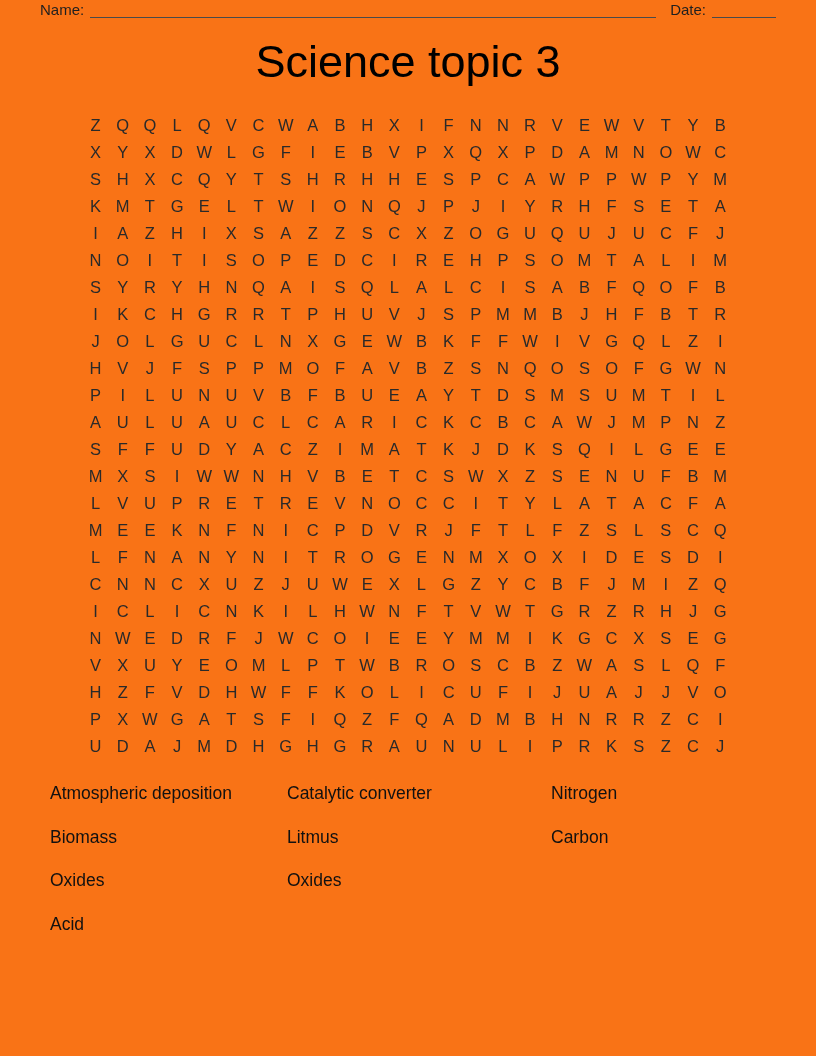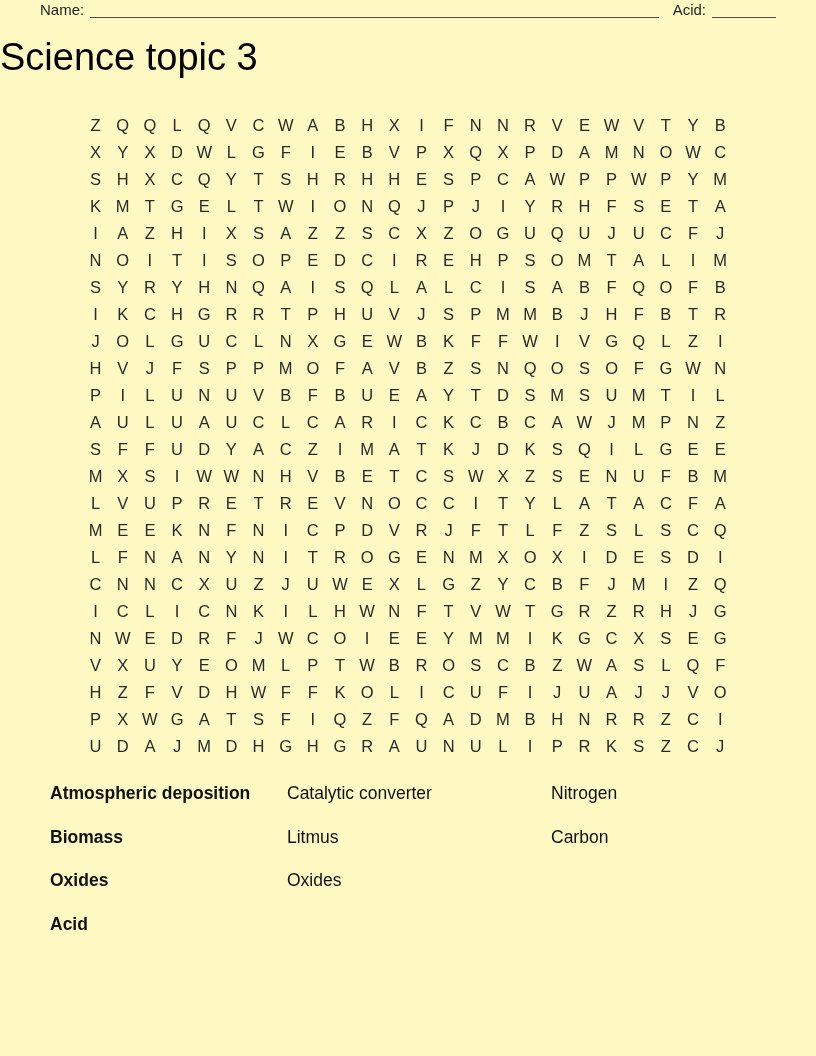--- a/index.html
+++ b/index.html
@@ -1,20 +1,20 @@
 <!DOCTYPE html>
 <html><head>
 <meta charset="utf-8">
 <style>
   html, body { margin: 0; padding: 0; }
   .page {
     position: relative;
     width: 816px;
     height: 1056px;
-    background: #fef9c3;
+    background: #f97316;
     font-family: "Liberation Sans", sans-serif;
     color: #1f1f1f;
     overflow: hidden;
   }
   
   .hdr {
     position: absolute;
     top: 1px;
     left: 40px;
     width: 736px;
@@ -30,22 +30,22 @@
     margin-left: 6px;
   }
   .name-line { flex: 1; margin-right: 14px; }
   .date-line { width: 64px; }
   
   .title {
     position: absolute;
     top: 36px;
     left: 0;
     width: 816px;
-    text-align: left;
-    font-size: 38px;
+    text-align: center;
+    font-size: 45px;
     font-weight: 500;
     letter-spacing: 0px;
     color: #000000;
   }
   
   .ws-grid {
     position: absolute;
     left: 82px;
     top: 112px;
     display: grid;
@@ -64,41 +64,41 @@
   
   .word-list {
     position: absolute;
     left: 50px;
     top: 780px;
     width: 716px;
     display: flex;
     font-size: 17.5px;
     color: #111111;
   }
-  .word-col-1 { width: 237px; font-weight: bold; }
+  .word-col-1 { width: 237px; }
   .word-col-2 { width: 240px; }
   .word-col-3 { width: 200px; margin-left: 24px; }
   .word-item {
     height: 43.7px;
     display: flex;
     align-items: flex-start;
     padding-top: 3px;
     box-sizing: border-box;
     white-space: nowrap;
   }
 </style>
 </head>
 <body>
 
 <div class="page">
 
   <div class="hdr">
     <span class="hdr-label">Name:</span>
     <span class="fill-line name-line"></span>
-    <span class="hdr-label">Acid:</span>
+    <span class="hdr-label">Date:</span>
     <span class="fill-line date-line"></span>
   </div>
 
   <div class="title">Science topic 3</div>
 
   <div class="ws-grid">
       <span class="grid-cell">Z</span>
       <span class="grid-cell">Q</span>
       <span class="grid-cell">Q</span>
       <span class="grid-cell">L</span>

